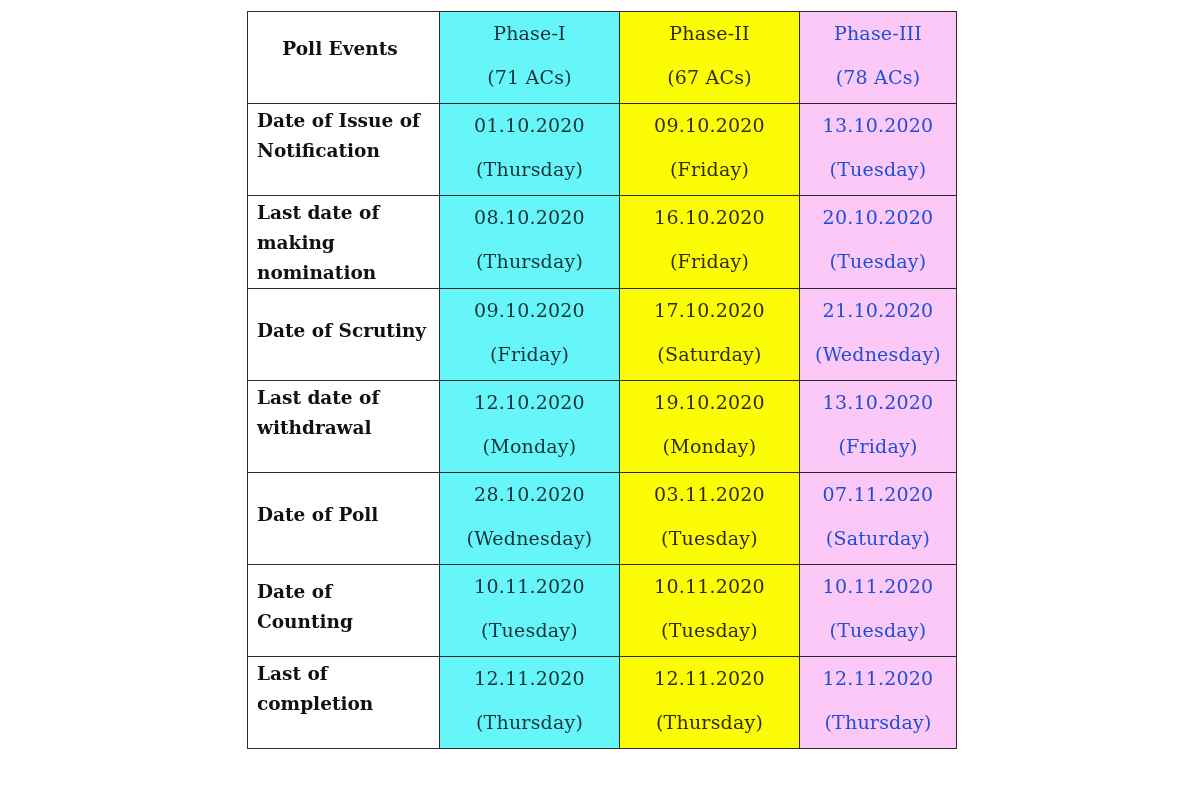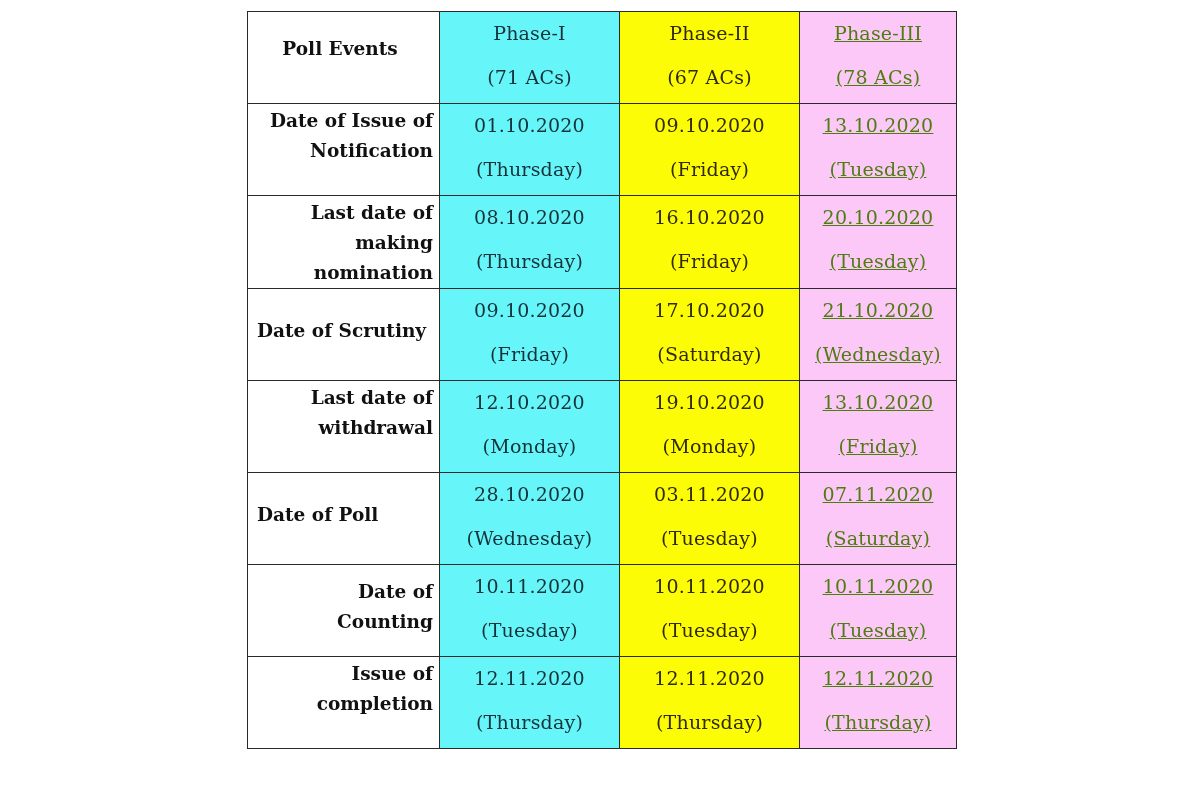--- a/index.html
+++ b/index.html
@@ -38,21 +38,20 @@
       background: #ffffff;
       text-align: left;
       padding: 0 6px 0 9px !important;
     }
     .label-text {
       font-weight: bold;
       font-size: 18.5px;
       line-height: 30px;
       color: #111111;
       padding-top: 2px;
-      text-align: right;
     }
     .label-text.center-v {
       display: flex;
       align-items: center;
       height: 92px;
       padding-top: 0;
       margin-top: -4px;
     }
     .header-label {
       font-weight: bold;
@@ -80,21 +79,21 @@
       letter-spacing: 0.2px;
     }
     .val-line2 {
       font-size: 19px;
       line-height: 22px;
       height: 24px;
       letter-spacing: 0.2px;
     }
     .phase1 .val-line1, .phase1 .val-line2 { color: #14323a; }
     .phase2 .val-line1, .phase2 .val-line2 { color: #302a0a; }
-    .phase3 .val-line1, .phase3 .val-line2 { color: #4d7c0f; text-decoration: underline; }
+    .phase3 .val-line1, .phase3 .val-line2 { color: #1d4ed8; }
   </style>
 </head>
 <body>
 
 <table class="schedule">
   <colgroup>
     <col class="c0">
       <col class="c1">
       <col class="c2">
       <col class="c3">
@@ -239,21 +238,21 @@
       </td>
       <td class="val-cell phase3">
         <div class="val-line1">10.11.2020</div>
         <div class="val-line2">(Tuesday)</div>
       </td>
     </tr>
 
     <tr>
       <td class="label-cell">
         <div class="label-text">
-          <div>Issue of</div>
+          <div>Last of</div>
           <div>completion</div>
         </div>
       </td>
       <td class="val-cell phase1">
         <div class="val-line1">12.11.2020</div>
         <div class="val-line2">(Thursday)</div>
       </td>
       <td class="val-cell phase2">
         <div class="val-line1">12.11.2020</div>
         <div class="val-line2">(Thursday)</div>

